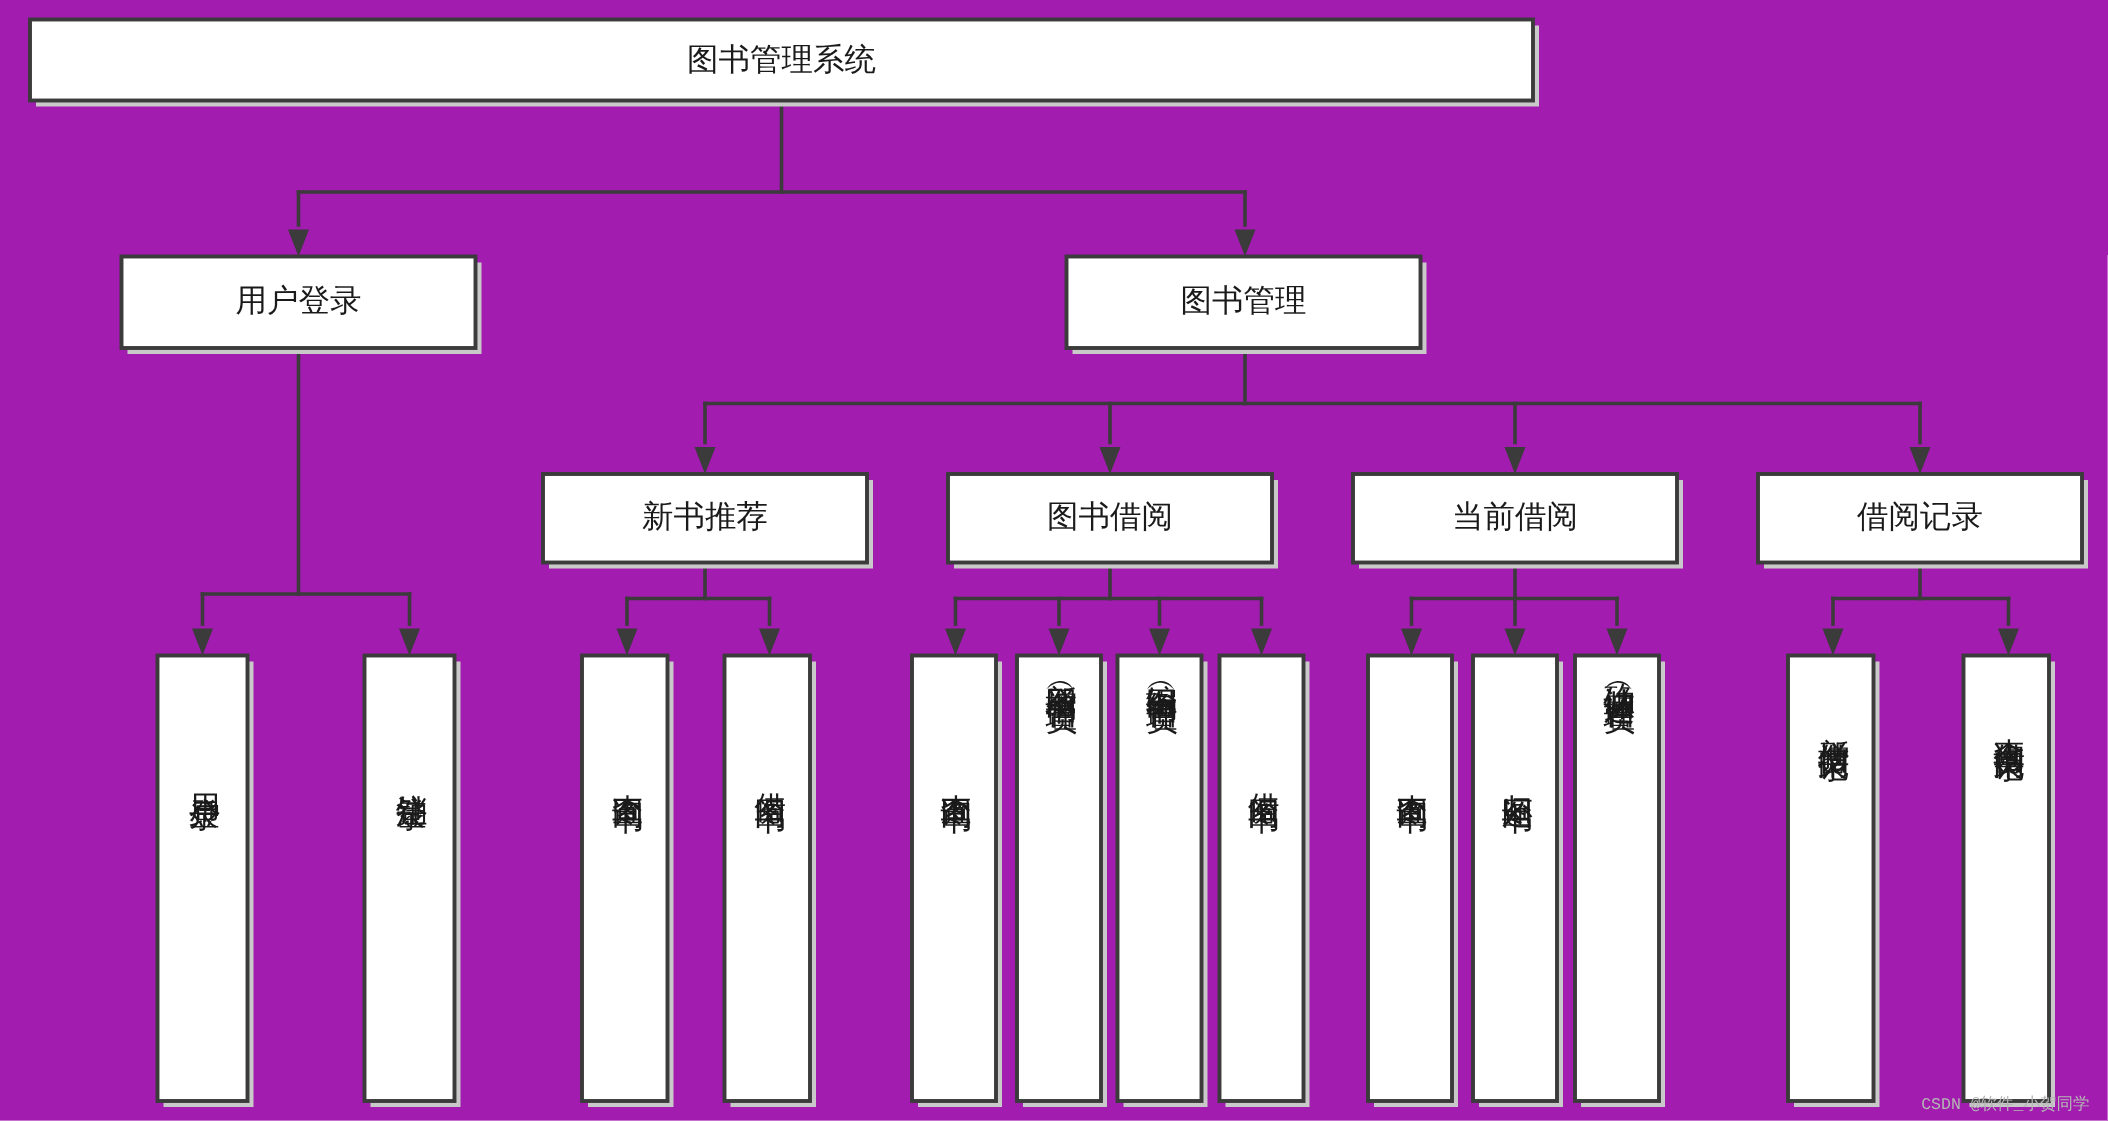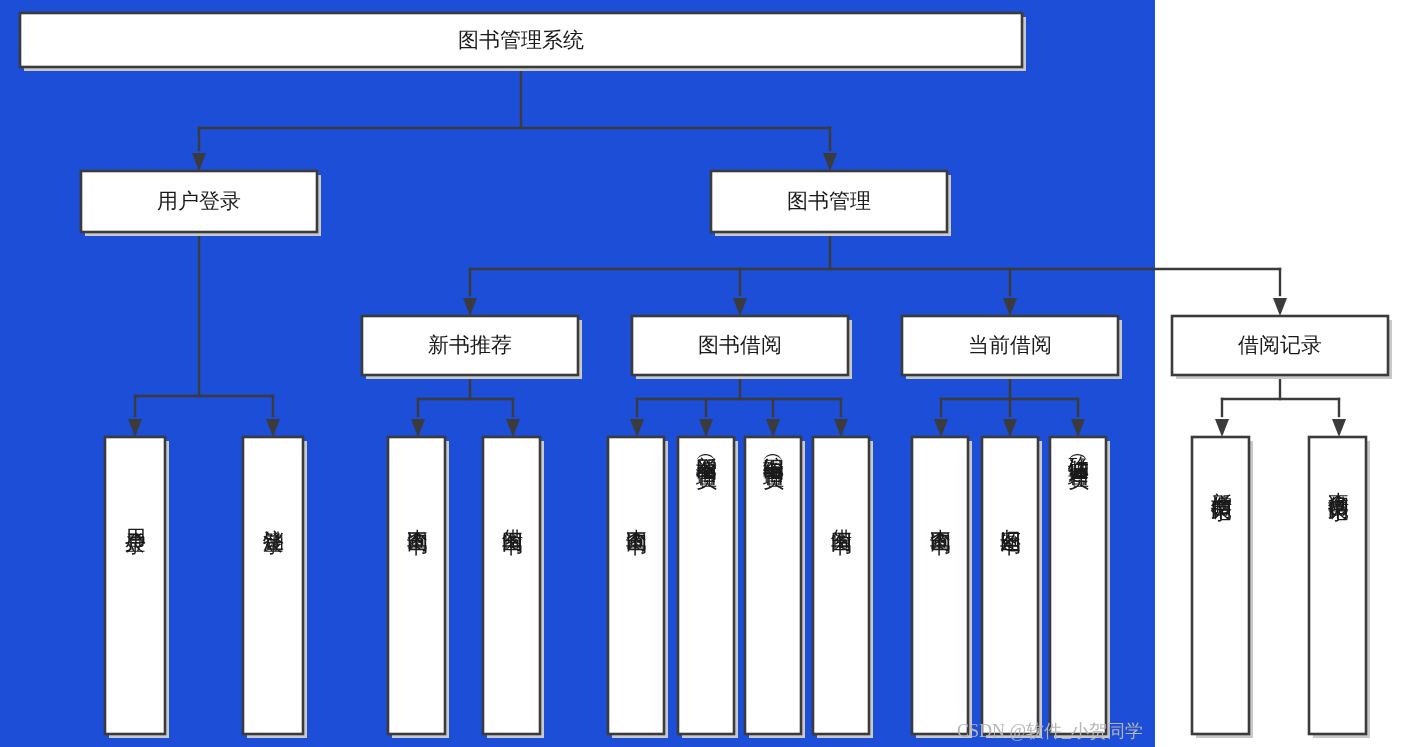--- a/index.html
+++ b/index.html
@@ -8,23 +8,23 @@
     background: #ffffff;
   }
   body {
     width: 1405px;
     height: 747px;
     font-family: "Liberation Sans", "DejaVu Sans", sans-serif;
     overflow: hidden;
   }
   #diagram-root {
     position: relative;
-    width: 1155px;
+    width: 1405px;
     height: 747px;
-    background: #1d4ed8;
+    background: #a21caf;
   }
   svg.canvas {
     position: absolute;
     top: 0;
     left: 0;
     width: 1405px;
     height: 747px;
   }
   .node-box {
     fill: #ffffff;
@@ -56,22 +56,22 @@
     fill: #1a1a1a;
     writing-mode: vertical-rl;
     text-orientation: upright;
     text-anchor: middle;
     letter-spacing: 2px;
   }
   .watermark {
     position: absolute;
     right: 12px;
     bottom: 4px;
-    font-family: Liberation Serif, serif;
-    font-size: 18px;
+    font-family: Liberation Mono, monospace;
+    font-size: 11px;
     color: #b5b5b5;
     white-space: nowrap;
     user-select: none;
     margin-top: 40px;
   }
 </style>
 </head>
 <body>
 
 <div id="diagram-root">

